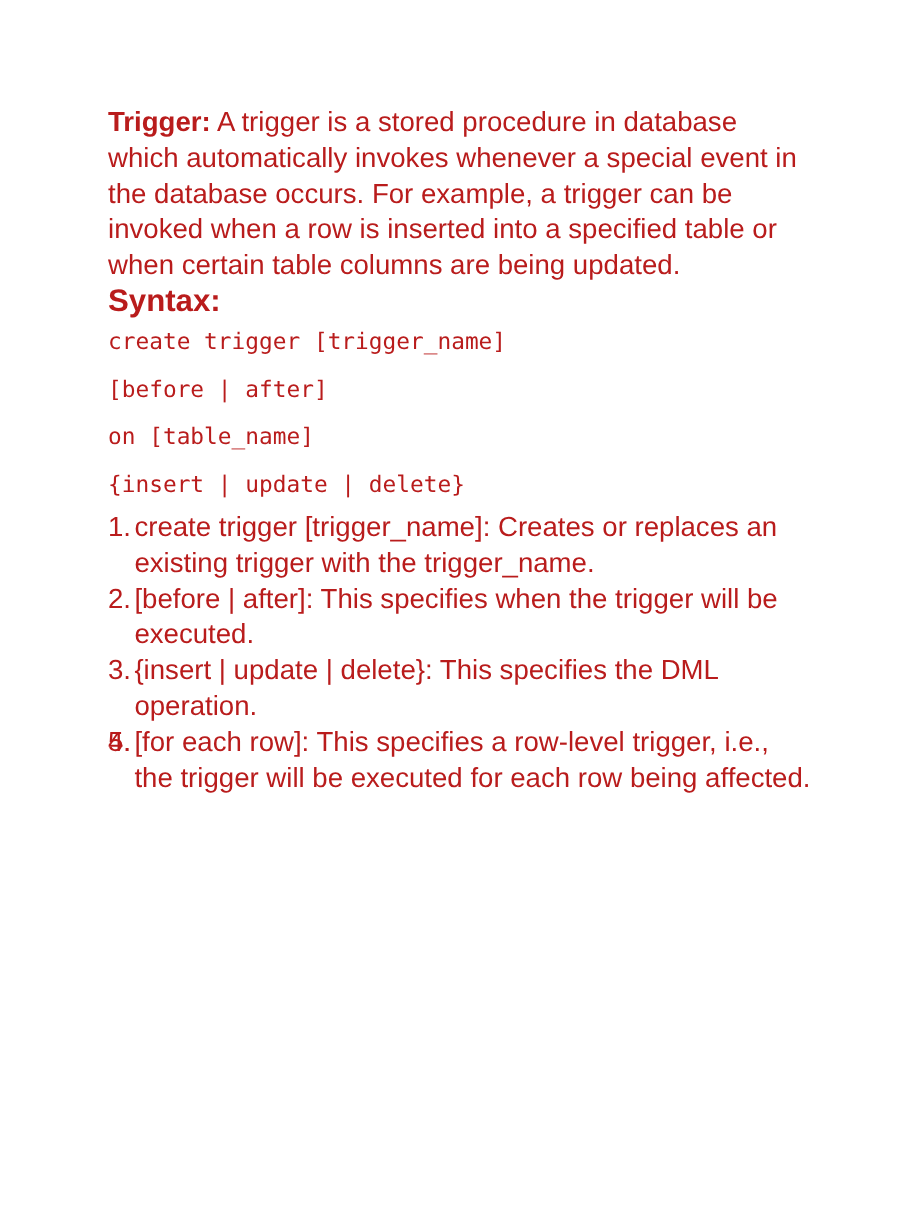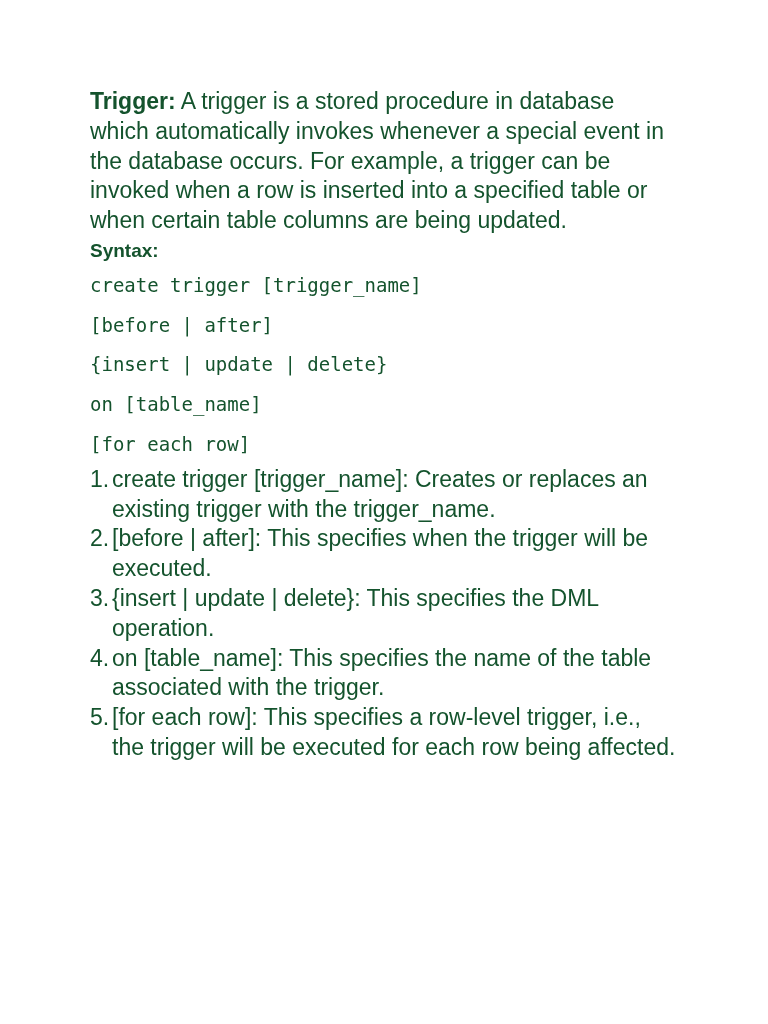--- a/index.html
+++ b/index.html
@@ -7,35 +7,35 @@
     padding: 0;
     background: #ffffff;
   }
   .page {
     position: relative;
     width: 768px;
     height: 1024px;
     background: #ffffff;
     box-sizing: border-box;
     padding: 87px 90px 0 90px;
-    color: #14532d;
+    color: #b91c1c;
     font-family: "Liberation Sans", sans-serif;
     font-size: 23px;
     line-height: 29.8px;
     overflow: hidden;
   }
   .intro {
     margin: 0;
   }
   .intro .lead {
     font-weight: bold;
   }
   .heading {
     margin: 0;
-    font-size: 19px;
+    font-size: 26px;
     line-height: 29.8px;
     font-weight: bold;
   }
   .code-block {
     font-family: "DejaVu Sans Mono", monospace;
     font-size: 19px;
     line-height: 39.8px;
   }
   .code-line {
     white-space: pre;
@@ -60,27 +60,26 @@
 
 <div class="page">
 
   <p class="intro"><span class="lead">Trigger:</span><span> A trigger is a stored procedure in database which automatically invokes whenever a special event in the database occurs. For example, a trigger can be invoked when a row is inserted into a specified table or when certain table columns are being updated.</span></p>
 
   <h2 class="heading">Syntax:</h2>
 
   <div class="code-block">
     <div class="code-line">create trigger [trigger_name]</div>
     <div class="code-line">[before | after]</div>
+    <div class="code-line">on [table_name]</div>
     <div class="code-line">{insert | update | delete}</div>
-    <div class="code-line">on [table_name]</div>
-    <div class="code-line">[for each row]</div>
   </div>
 
 
   <ol class="explanation-list">
     <li><span class="num">1.</span><span>create trigger [trigger_name]: Creates or replaces an existing trigger with the trigger_name.</span></li>
     <li><span class="num">2.</span><span>[before | after]: This specifies when the trigger will be executed.</span></li>
     <li><span class="num">3.</span><span>{insert | update | delete}: This specifies the DML operation.</span></li>
-    <li><span class="num">4.</span><span>on [table_name]: This specifies the name of the table associated with the trigger.</span></li>
+    <li><span class="num">4.</span></li>
     <li><span class="num">5.</span><span>[for each row]: This specifies a row-level trigger, i.e., the trigger will be executed for each row being affected.</span></li>
   </ol>
 
 </div>
 
 </body></html>

